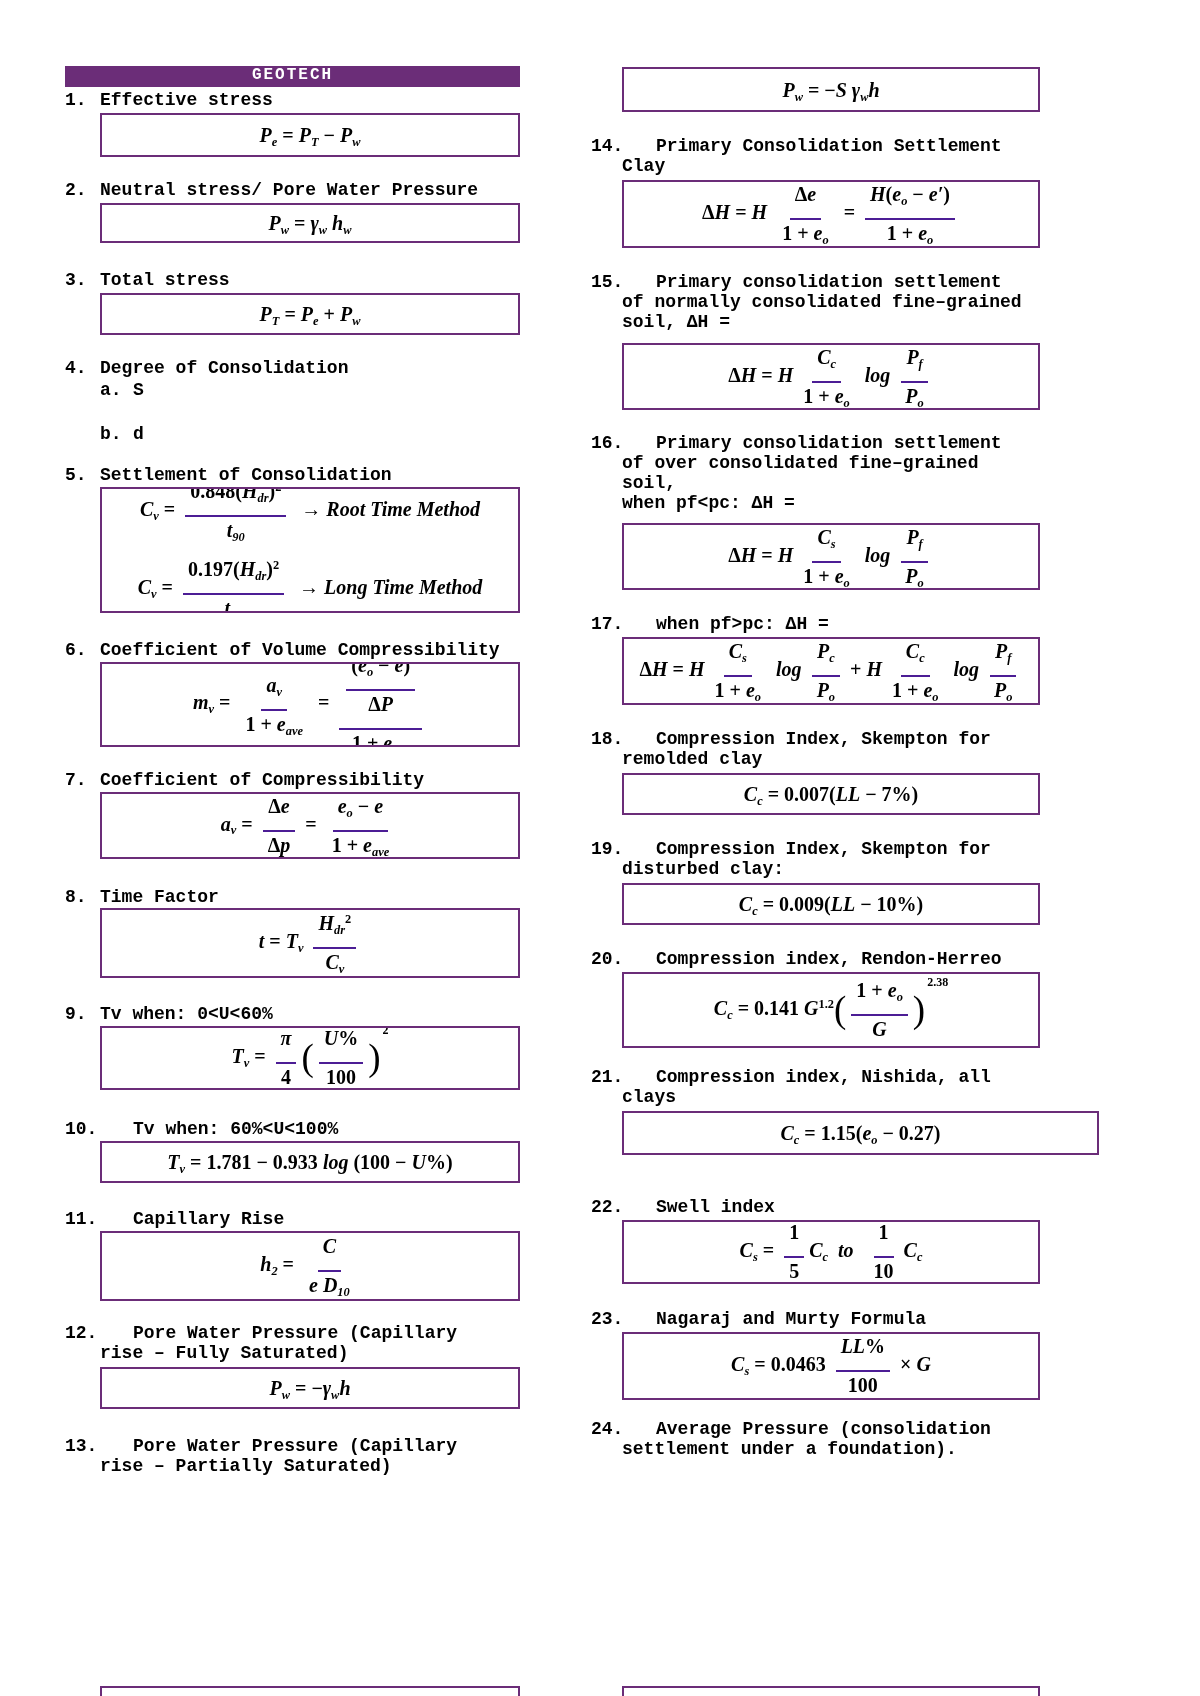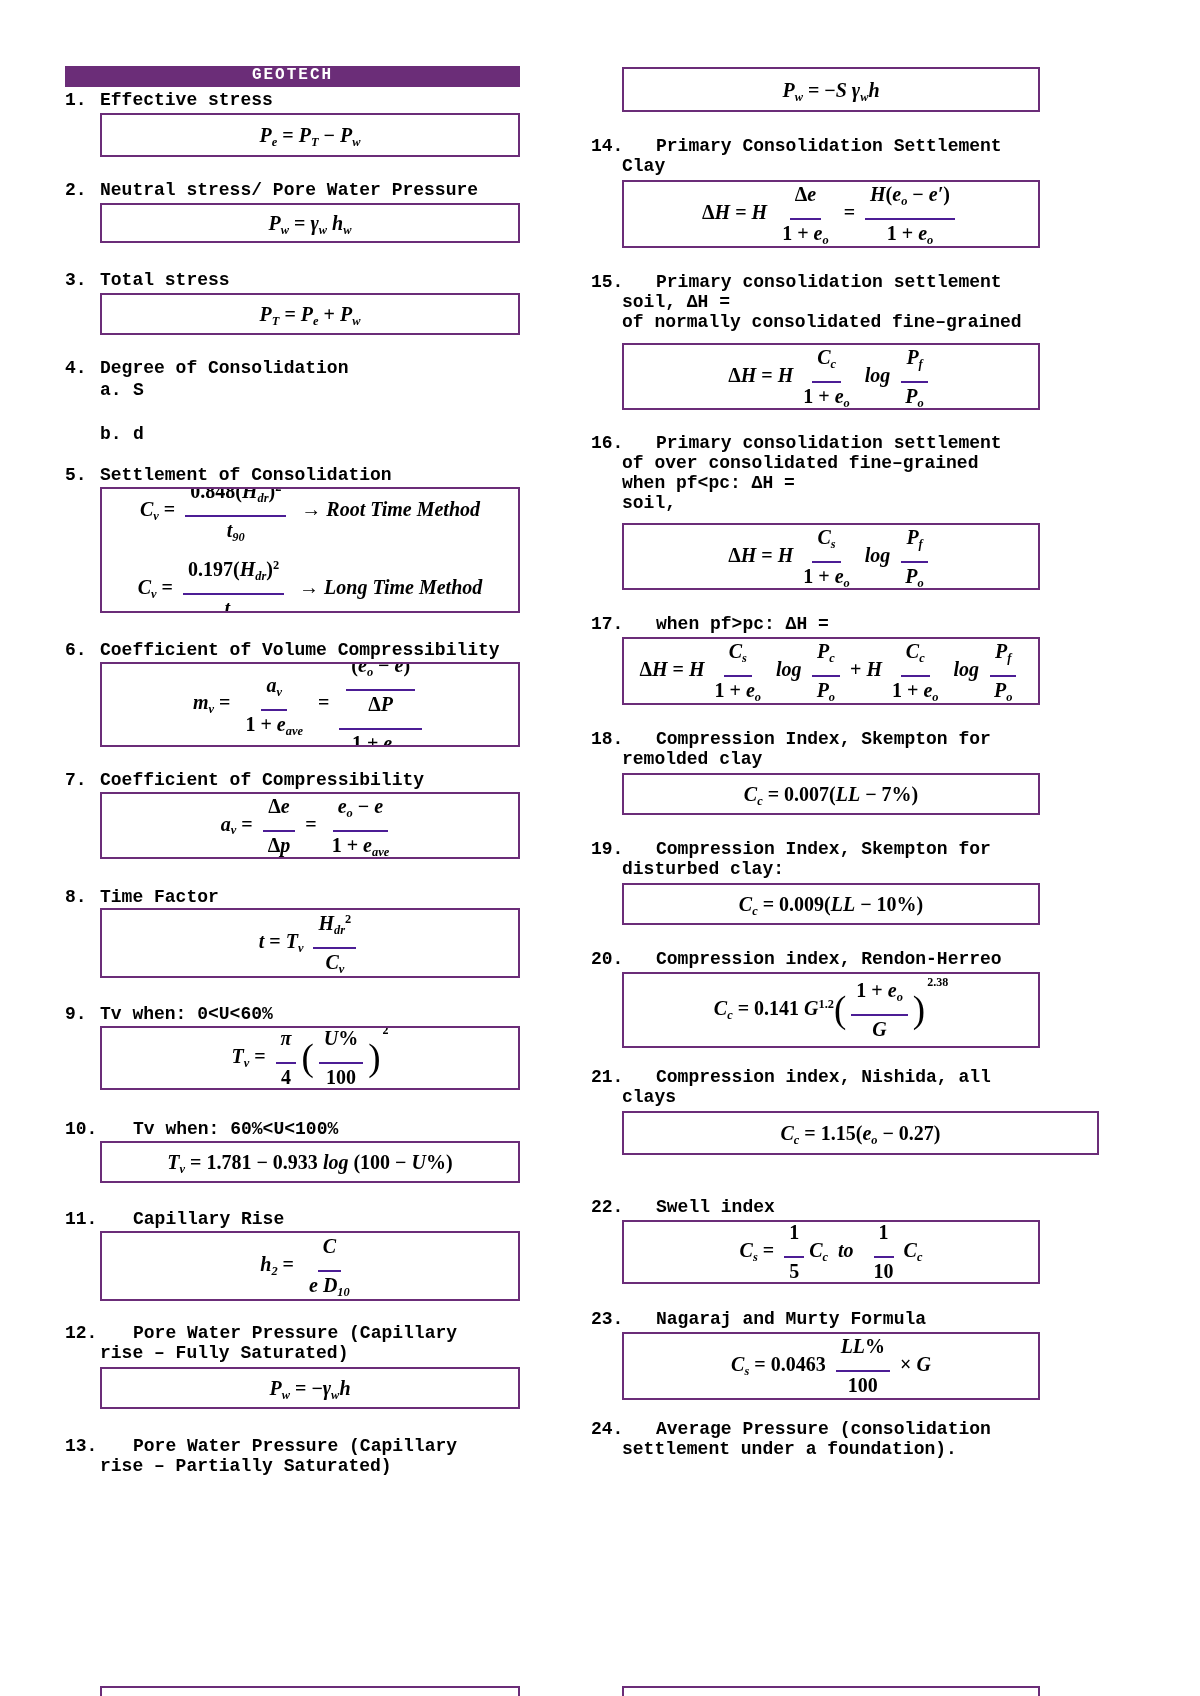--- a/index.html
+++ b/index.html
@@ -146,32 +146,32 @@
   <div class="heading" style="left:591px;top:136px">
     <div class="hl"><span class="num wr">14.</span><span>Primary Consolidation Settlement</span></div>
     <div class="hl ind-r">Clay</div>
   </div>
   <div class="fbox" style="left:622px;top:180px;width:418px;height:68px">
       <div class="frow"><span class="r">Δ</span><span class="i">H</span><span class="r"> = </span><span class="i">H</span><span class="r"> </span><span class="frac"><span class="fn"><span class="r">Δ</span><span class="i">e</span></span><span class="fd"><span class="r">1 + </span><span class="i">e</span><span class="sb">o</span></span></span><span class="r"> = </span><span class="frac"><span class="fn"><span class="i">H</span><span class="r">(</span><span class="i">e</span><span class="sb">o</span><span class="r"> − </span><span class="i">e′</span><span class="r">)</span></span><span class="fd"><span class="r">1 + </span><span class="i">e</span><span class="sb">o</span></span></span></div>
     </div>
 
   <div class="heading" style="left:591px;top:272px">
     <div class="hl"><span class="num wr">15.</span><span>Primary consolidation settlement</span></div>
+    <div class="hl ind-r">of normally consolidated fine–grained</div>
     <div class="hl ind-r">soil, ΔH =</div>
-    <div class="hl ind-r">of normally consolidated fine–grained</div>
   </div>
   <div class="fbox" style="left:622px;top:343px;width:418px;height:67px">
       <div class="frow"><span class="r">Δ</span><span class="i">H</span><span class="r"> = </span><span class="i">H</span><span class="frac"><span class="fn"><span class="i">C</span><span class="sb">c</span></span><span class="fd"><span class="r">1 + </span><span class="i">e</span><span class="sb">o</span></span></span><span class="i"> log </span><span class="frac"><span class="fn"><span class="i">P</span><span class="sb">f</span></span><span class="fd"><span class="i">P</span><span class="sb">o</span></span></span></div>
     </div>
 
   <div class="heading" style="left:591px;top:433px">
     <div class="hl"><span class="num wr">16.</span><span>Primary consolidation settlement</span></div>
     <div class="hl ind-r">of over consolidated fine–grained</div>
+    <div class="hl ind-r">soil,</div>
     <div class="hl ind-r">when pf&lt;pc: ΔH =</div>
-    <div class="hl ind-r">soil,</div>
   </div>
   <div class="fbox" style="left:622px;top:523px;width:418px;height:67px">
       <div class="frow"><span class="r">Δ</span><span class="i">H</span><span class="r"> = </span><span class="i">H</span><span class="frac"><span class="fn"><span class="i">C</span><span class="sb">s</span></span><span class="fd"><span class="r">1 + </span><span class="i">e</span><span class="sb">o</span></span></span><span class="i"> log </span><span class="frac"><span class="fn"><span class="i">P</span><span class="sb">f</span></span><span class="fd"><span class="i">P</span><span class="sb">o</span></span></span></div>
     </div>
 
   <div class="heading" style="left:591px;top:614px">
     <div class="hl"><span class="num wr">17.</span><span>when pf&gt;pc: ΔH =</span></div>
   </div>
   <div class="fbox" style="left:622px;top:637px;width:418px;height:68px">
       <div class="frow"><span class="r">Δ</span><span class="i">H</span><span class="r"> = </span><span class="i">H</span><span class="frac"><span class="fn"><span class="i">C</span><span class="sb">s</span></span><span class="fd"><span class="r">1 + </span><span class="i">e</span><span class="sb">o</span></span></span><span class="i"> log </span><span class="frac"><span class="fn"><span class="i">P</span><span class="sb">c</span></span><span class="fd"><span class="i">P</span><span class="sb">o</span></span></span><span class="r"> + </span><span class="i">H</span><span class="frac"><span class="fn"><span class="i">C</span><span class="sb">c</span></span><span class="fd"><span class="r">1 + </span><span class="i">e</span><span class="sb">o</span></span></span><span class="i"> log </span><span class="frac"><span class="fn"><span class="i">P</span><span class="sb">f</span></span><span class="fd"><span class="i">P</span><span class="sb">o</span></span></span></div>

